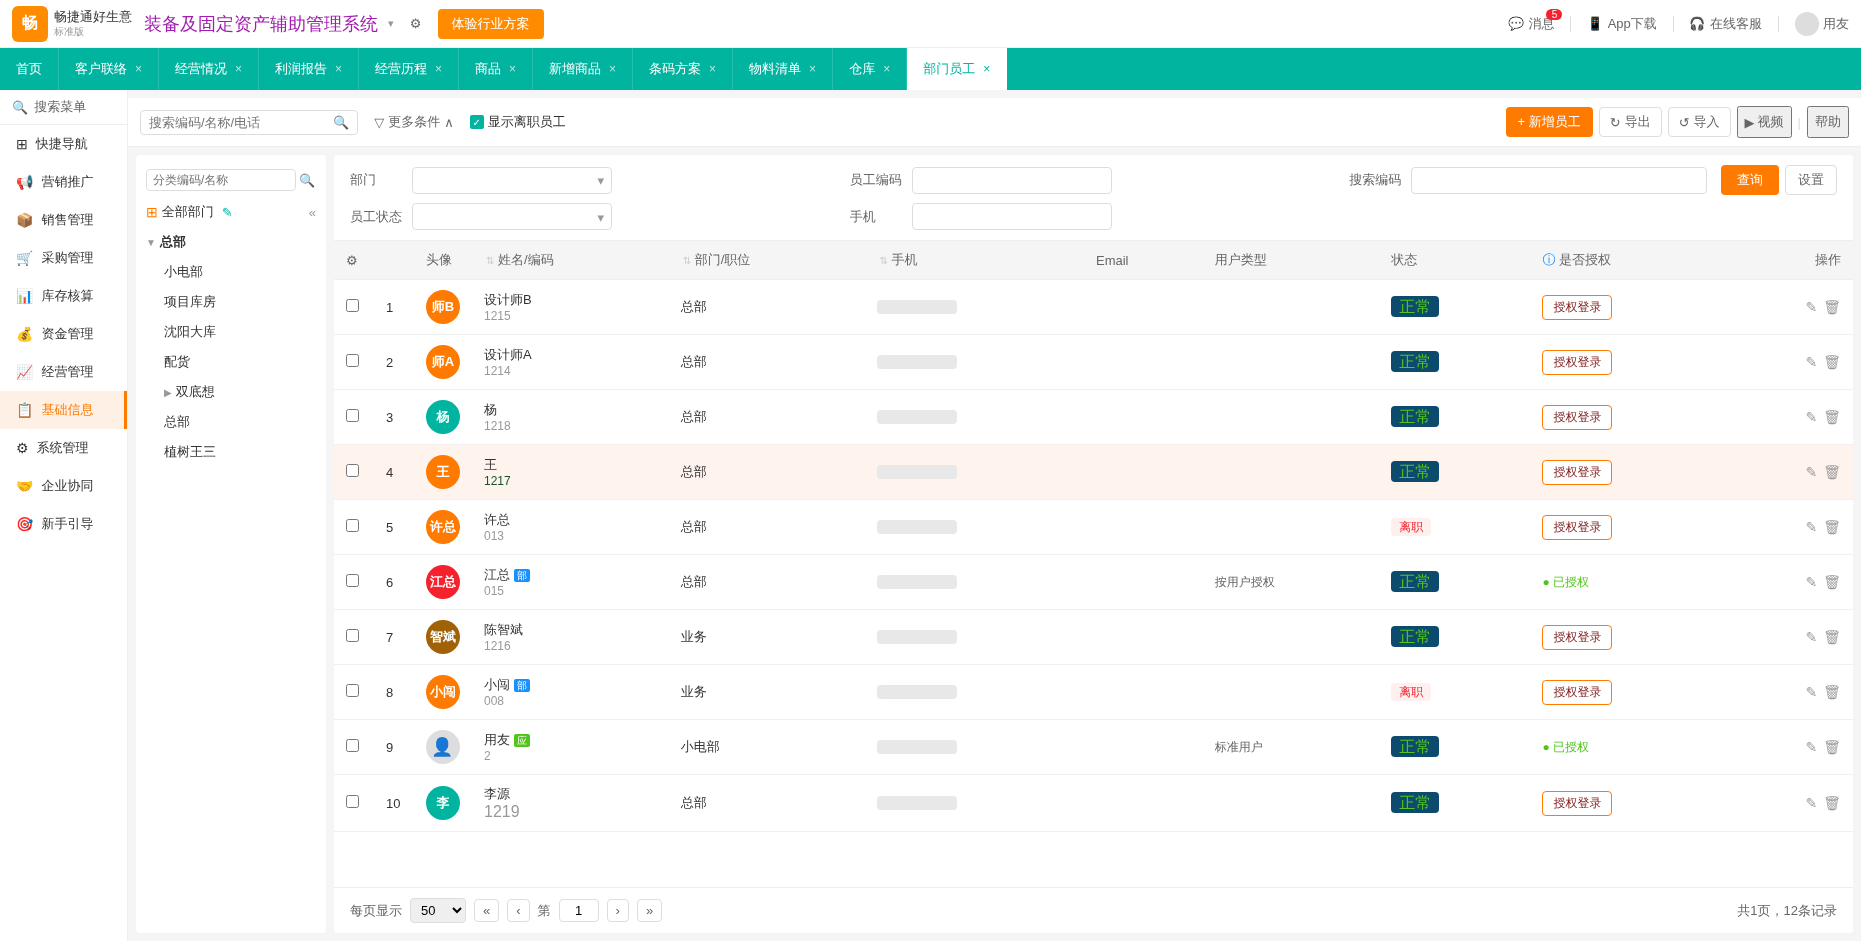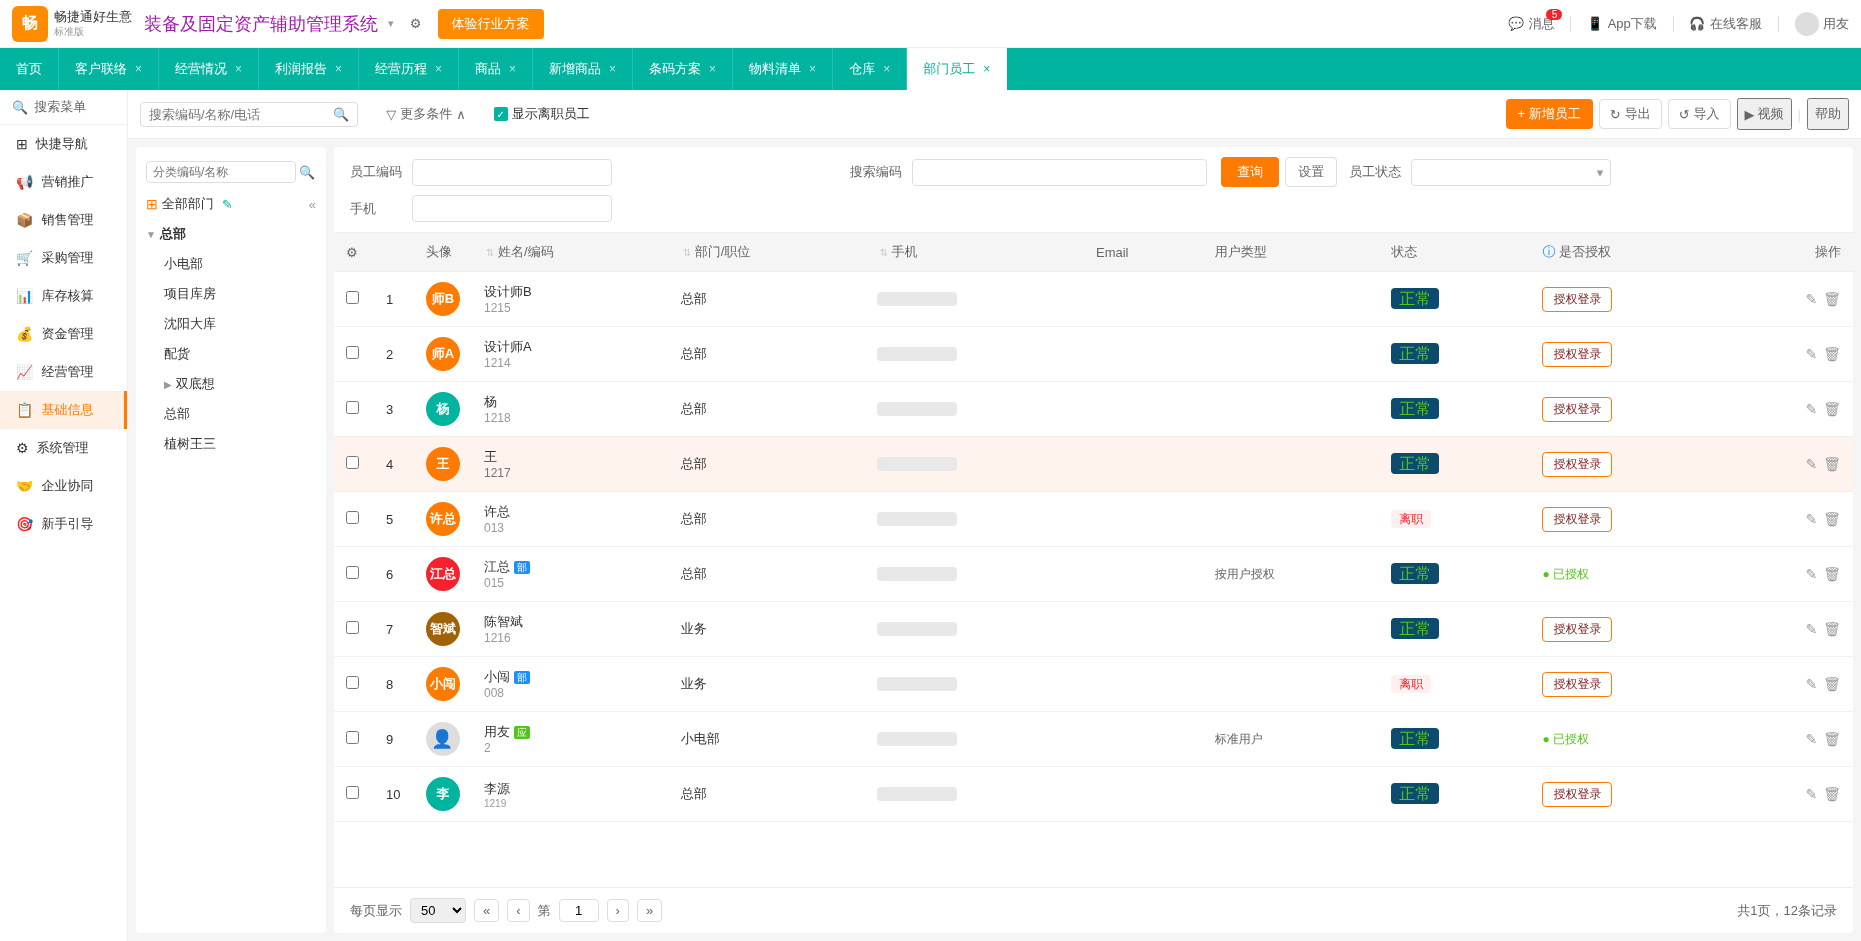--- a/index.html
+++ b/index.html
@@ -32,21 +32,21 @@
     .sidebar { width: 128px; background: #fff; border-right: 1px solid #eee; display: flex; flex-direction: column; overflow-y: auto; }
     .sidebar-item { padding: 10px 16px; display: flex; align-items: center; gap: 8px; cursor: pointer; color: #333; font-size: 13px; }
     .sidebar-item.active { background: #fff0e6; color: #ff7a00; border-right: 3px solid #ff7a00; }
     .sidebar-icon { font-size: 14px; }
     .sidebar-search { padding: 8px 12px; display: flex; align-items: center; gap: 6px; cursor: pointer; color: #666; font-size: 13px; border-bottom: 1px solid #eee; }
 
     
     .content { flex: 1; display: flex; flex-direction: column; overflow: hidden; background: #f5f5f5; }
 
     
-    .content-header { background: #fff; padding: 8px 12px; display: flex; align-items: center; gap: 20px; border-bottom: 1px solid #eee; }
+    .content-header { background: #fff; padding: 8px 12px; display: flex; align-items: center; gap: 8px; border-bottom: 1px solid #eee; margin-top: 8px; }
     .search-input-wrap { display: flex; align-items: center; border: 1px solid #ddd; border-radius: 4px; padding: 4px 8px; gap: 4px; background: #fff; }
     .search-input-wrap input { border: none; outline: none; font-size: 13px; width: 180px; }
     .filter-btn { display: flex; align-items: center; gap: 4px; cursor: pointer; color: #666; padding: 4px 8px; }
     .show-resign { display: flex; align-items: center; gap: 4px; cursor: pointer; color: #333; }
     .checkbox-icon { width: 14px; height: 14px; background: #00b4a0; border-radius: 2px; display: flex; align-items: center; justify-content: center; color: #fff; font-size: 10px; }
     .action-btns { margin-left: auto; display: flex; align-items: center; gap: 6px; padding-left: 20px; }
     .btn-primary { background: #ff7a00; color: #fff; border: none; border-radius: 4px; padding: 6px 12px; cursor: pointer; font-size: 13px; }
     .btn-outline { background: #fff; color: #666; border: 1px solid #ddd; border-radius: 4px; padding: 5px 10px; cursor: pointer; font-size: 13px; display: flex; align-items: center; gap: 4px; }
     .btn-text { color: #666; cursor: pointer; padding: 5px 6px; font-size: 13px; display: flex; align-items: center; gap: 3px; }
 
@@ -288,20 +288,28 @@
         </div>
         <div class="tree-item child">
           <span>植树王三</span>
         </div>
       </div>
 
       <div class="table-panel">
 
         <div class="filter-form">
           <div class="filter-row">
+            <span class="filter-label">部门</span>
+            <div class="select-wrap">
+              <select class="filter-select">
+                <option value=""></option>
+              </select>
+            </div>
+          </div>
+          <div class="filter-row">
             <span class="filter-label">员工编码</span>
             <input class="filter-input" type="text" style="">
           </div>
           <div class="filter-row" style="justify-content:space-between;">
             <span class="filter-label">搜索编码</span>
             <input class="filter-input" type="text" style="flex: 1 1 0%; margin-right: 8px;">
             <div class="filter-actions">
               <button class="btn-query">查询</button>
               <button class="btn-set">设置</button>
             </div>
@@ -422,21 +430,21 @@
                   </td>
                 </tr>
                 <tr class="highlighted">
                   <td><input type="checkbox" style=""></td>
                   <td>4</td>
                   <td>
                     <div class="avatar" style="background:#ff7a00;">王</div>
                   </td>
                   <td>
                     <div>王</div>
-                    <div style="color:#737373;font-size:12px;">1217</div>
+                    <div style="color:#14532d;font-size:12px;">1217</div>
                   </td>
                   <td>总部</td>
                   <td><span class="blurred">&nbsp;&nbsp;&nbsp;&nbsp;&nbsp;&nbsp;&nbsp;&nbsp;&nbsp;&nbsp;</span></td>
                   <td></td>
                   <td><span class="auth-type"></span></td>
                   <td><span class="status-normal">正常</span></td>
                   <td><button class="btn-auth">授权登录</button></td>
                   <td>
                     <div class="ops" style="justify-content:flex-end;">
     <span class="op-icon" title="编辑">✎</span>
@@ -562,21 +570,21 @@
                   </td>
                 </tr>
                 <tr>
                   <td><input type="checkbox" style=""></td>
                   <td>10</td>
                   <td>
                     <div class="avatar" style="background:#00b4a0;">李</div>
                   </td>
                   <td>
                     <div>李源</div>
-                    <div style="color:#999;font-size:10px;">1219</div>
+                    <div style="color:#999;font-size:16px;">1219</div>
                   </td>
                   <td>总部</td>
                   <td><span class="blurred">&nbsp;&nbsp;&nbsp;&nbsp;&nbsp;&nbsp;&nbsp;&nbsp;&nbsp;&nbsp;</span></td>
                   <td></td>
                   <td><span class="auth-type"></span></td>
                   <td><span class="status-normal">正常</span></td>
                   <td><button class="btn-auth">授权登录</button></td>
                   <td>
                     <div class="ops" style="justify-content:flex-end;">
     <span class="op-icon" title="编辑">✎</span>

